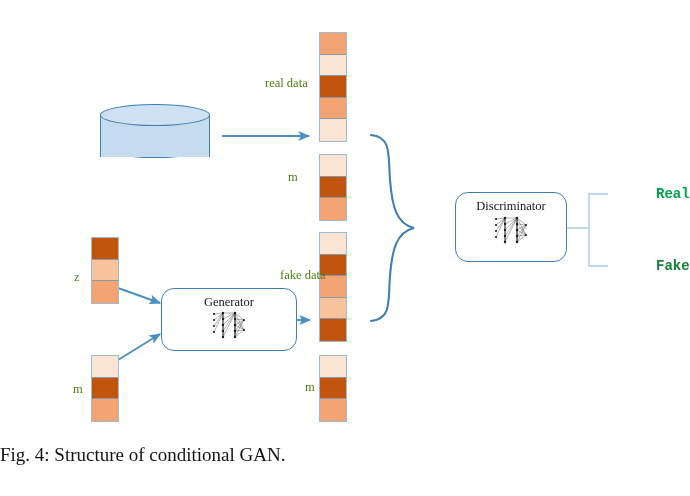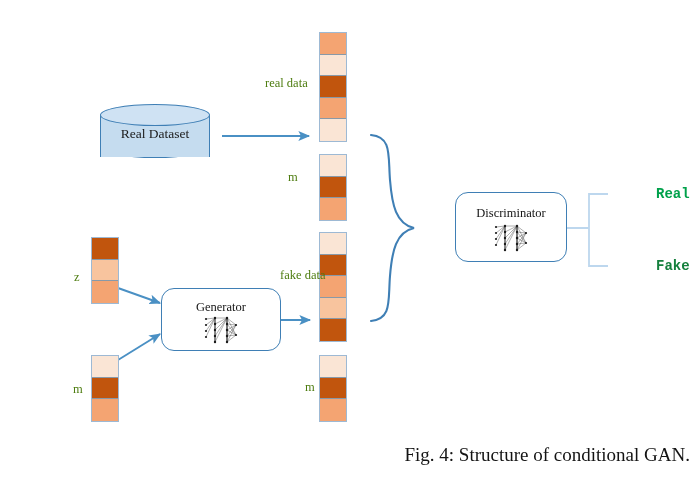--- a/index.html
+++ b/index.html
@@ -82,21 +82,21 @@
   
   .procbox {
     position: absolute;
     border: 1.9px solid #3f7fb5;
     border-radius: 13px;
     background: #ffffff;
     box-sizing: border-box;
     display: flex;
     flex-direction: column;
     align-items: center;
-    justify-content: center;
+    justify-content: flex-start;
     padding-top: 7px;
   }
   .procbox .ptitle {
     font-size: 12.5px;
     color: #141414;
     font-family: "Liberation Serif", serif;
     line-height: 1.05;
   }
   .nnglyph { margin-top: 1px; }
 
@@ -118,21 +118,21 @@
     white-space: nowrap;
     margin-left: 44px;
   }
 
   
   .caption {
     position: absolute;
     left: 0;
     top: 444px;
     width: 690px;
-    text-align: right;
+    text-align: left;
     font-family: "Liberation Serif", serif;
     font-size: 19px;
     color: #141414;
   }
 
   svg { display: block; }
   .svg-overlay {
     position: absolute;
     left: 0; top: 0;
     width: 690px; height: 496px;
@@ -168,21 +168,20 @@
     <line x1="414" y1="228" x2="455" y2="228" stroke="#3f7fb5" stroke-width="0"></line>
 
     <path d="M 567 228 L 589 228 M 589 228 L 589 194 L 608 194
              M 589 228 L 589 266 L 608 266" fill="none" stroke="#bdd7ee" stroke-width="1.8"></path>
   </svg>
 
   <div class="cylinder">
     <div class="cyl-bottom"></div>
     <div class="cyl-body"></div>
     <div class="cyl-top"></div>
-    <div class="cyl-label">Real Dataset</div>
   </div>
 
   <div class="vbar" style="left:319px; top:32px;">
       <div class="vseg" style="background: rgb(244, 164, 114);"></div>
       <div class="vseg" style="background: rgb(250, 229, 213);"></div>
       <div class="vseg" style="background: rgb(193, 85, 13);"></div>
       <div class="vseg" style="background: rgb(244, 164, 114);"></div>
       <div class="vseg" style="background: rgb(250, 229, 213);"></div>
     </div>
   <div class="vbar" style="left:319px; top:154px;">
@@ -213,21 +212,21 @@
       <div class="vseg" style="background: rgb(244, 164, 114);"></div>
     </div>
 
   <div class="tlabel" style="left:265px; top:76px;">real data</div>
   <div class="tlabel" style="left:288px; top:170px;">m</div>
   <div class="tlabel" style="left:280px; top:268px;">fake data</div>
   <div class="tlabel" style="left:305px; top:380px;">m</div>
   <div class="tlabel" style="left:74px; top:270px;">z</div>
   <div class="tlabel" style="left:73px; top:382px;">m</div>
 
-  <div class="procbox" style="left:161px; top:288px; width:120px; height:63px;">
+  <div class="procbox" style="left:161px; top:288px; width:136px; height:63px;">
     <div class="ptitle">Generator</div>
     <div class="nnglyph">
       <svg width="40" height="30" viewBox="0 0 40 30" xmlns="http://www.w3.org/2000/svg">
         <g stroke="#2b2b2b" stroke-width="0.4" fill="none" opacity="0.95">
           <path d="M5,4 L14,3 L14,9 L14,15 L14,21 L14,27"></path>
           <path d="M5,10 L14,3 L14,9 L14,15 L14,21 L14,27"></path>
           <path d="M5,16 L14,3 L14,9 L14,15 L14,21 L14,27"></path>
           <path d="M5,22 L14,3 L14,9 L14,15 L14,21 L14,27"></path>
           <path d="M14,3 L26,3 L26,9 L26,15 L26,21 L26,27"></path>
           <path d="M14,9 L26,3 L26,9 L26,15 L26,21 L26,27"></path>

